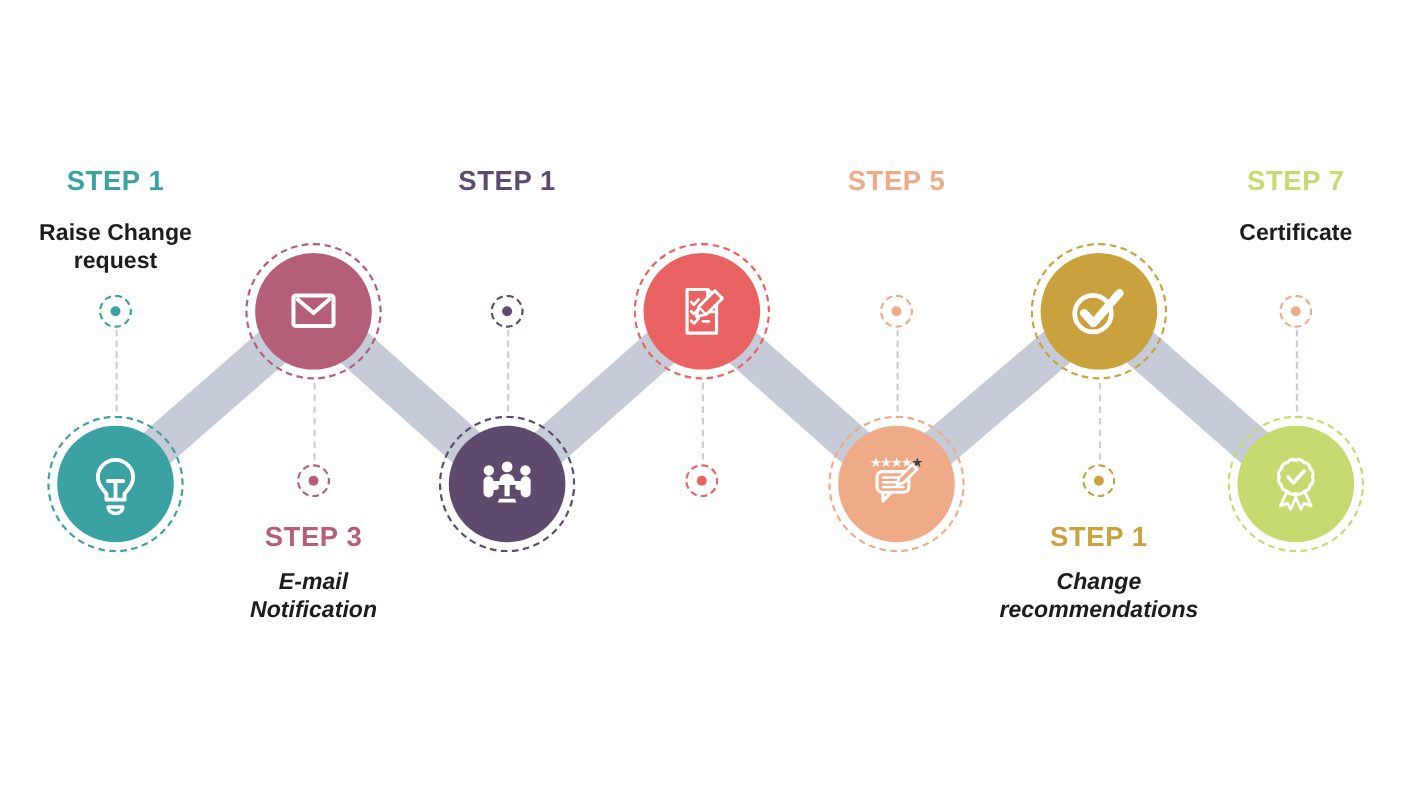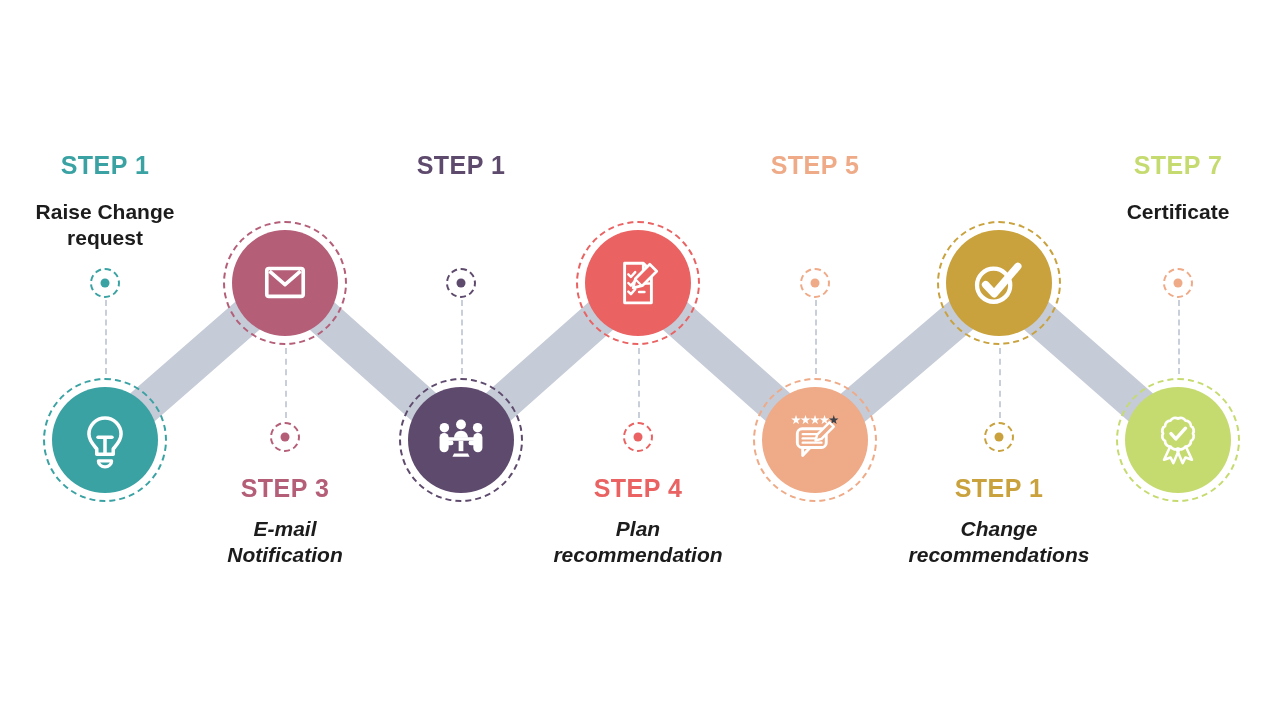--- a/index.html
+++ b/index.html
@@ -122,23 +122,20 @@
             <circle cx="43.5" cy="16.5" r="4.4"></circle>
             <rect x="39.5" y="21.5" width="8.5" height="18" rx="4.2"></rect>
             <rect x="35" y="28.5" width="8" height="4.5" rx="2.2"></rect>
           </g>
         </svg>
       </div>
     </div>
   </div>
 
   <div class="step text-bottom" style="left: 523px; --c: #EA6262; --mc: #EA6262;">
-    <div class="title">STEP 4</div>
-    <div class="label">Plan
-recommendation</div>
     <div class="marker">
         <span class="dot"></span>
       </div>
     <div class="vline"></div>
     <div class="ring">
       <div class="circle">
         <svg class="icon" viewBox="0 0 56 56">
           <path d="M15.5 9.5 h17.5 l7.5 7.5 v29.5 h-25 z" fill="none" stroke="#fff" stroke-width="2.7" stroke-linejoin="round"></path>
           <path d="M33 9.5 v7.5 h7.5" fill="none" stroke="#fff" stroke-width="2.7" stroke-linejoin="round"></path>
           <path d="M19 20 l2.4 2.4 4 -4.6" fill="none" stroke="#fff" stroke-width="2.3" stroke-linecap="round" stroke-linejoin="round"></path>

